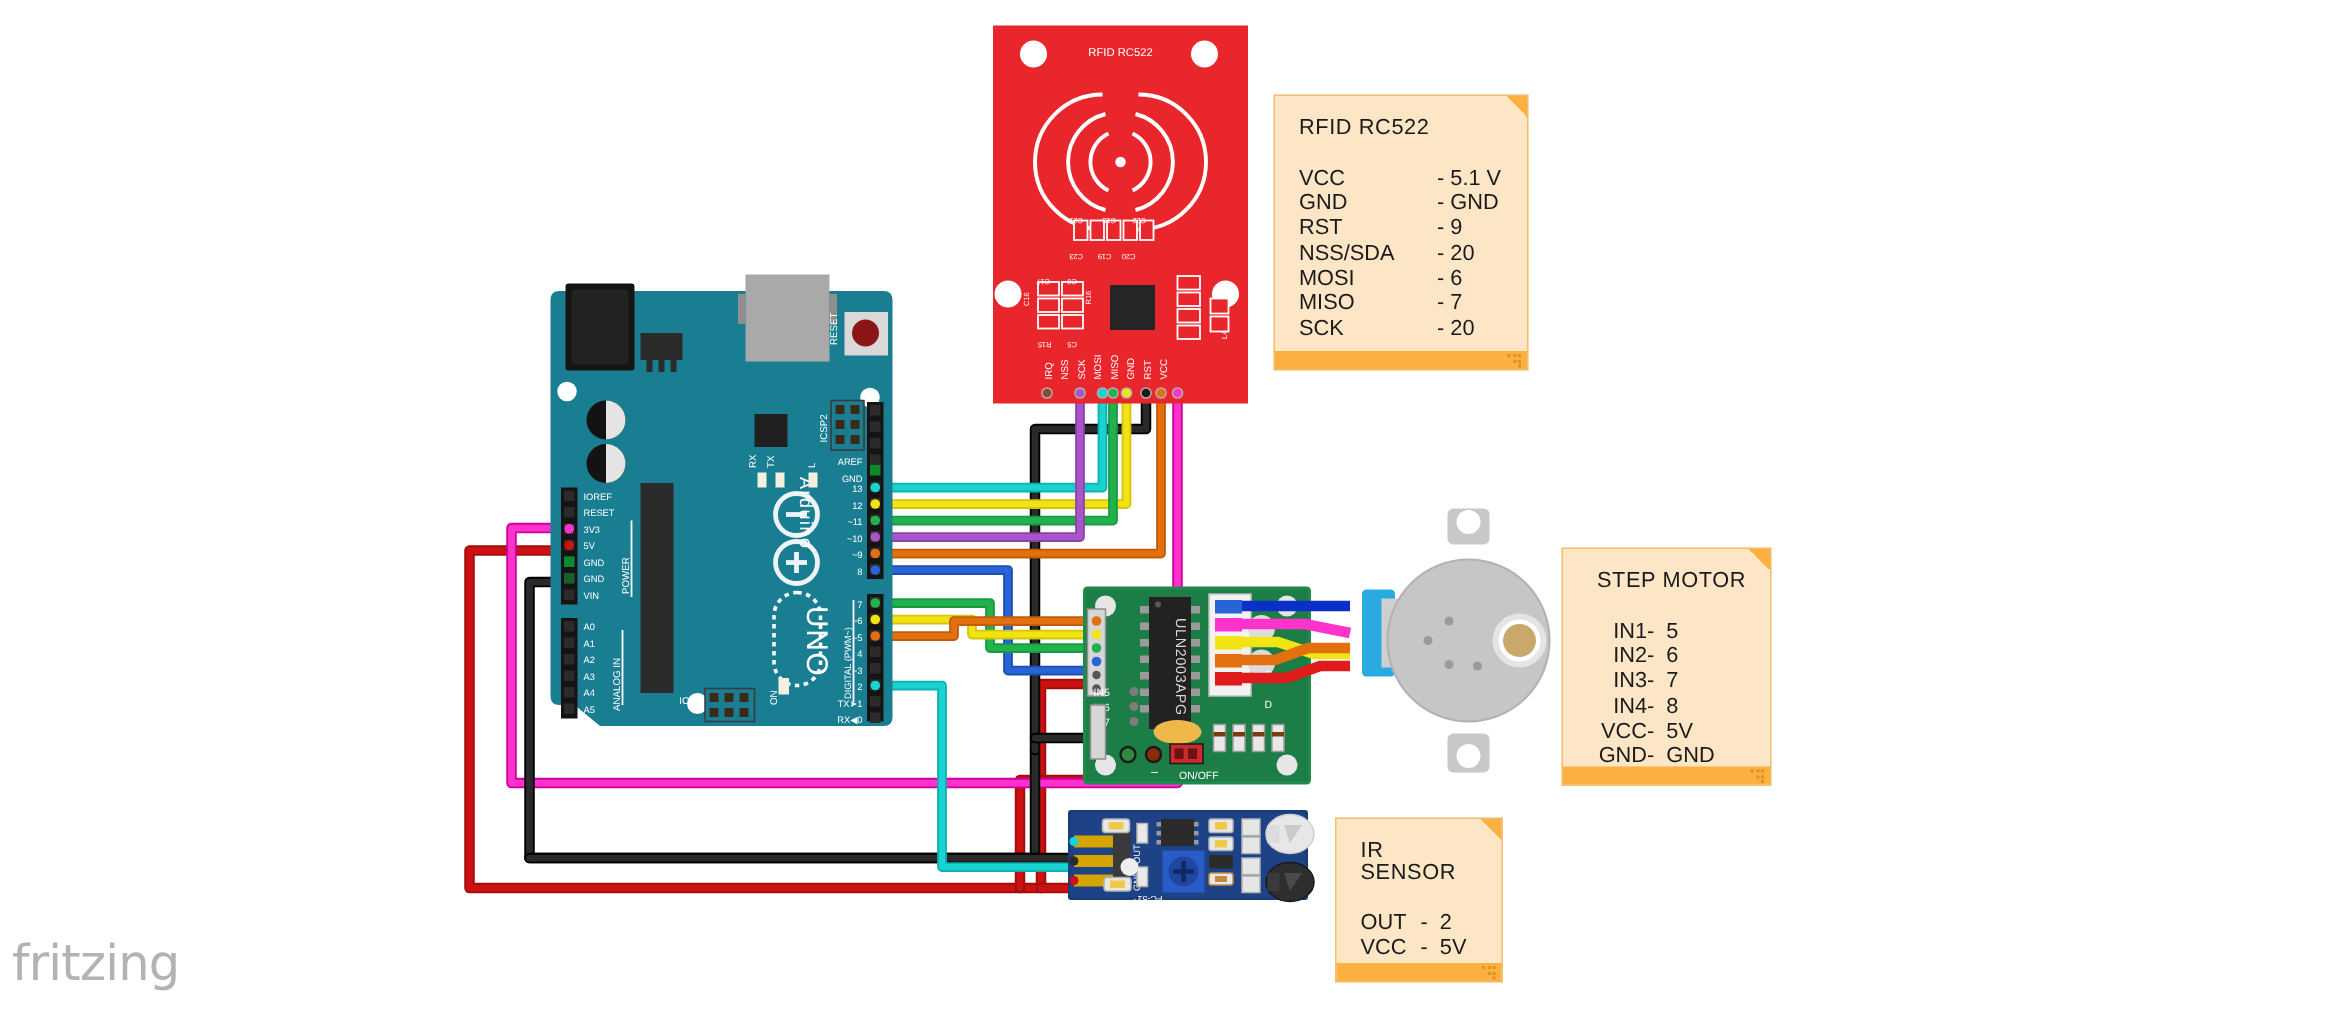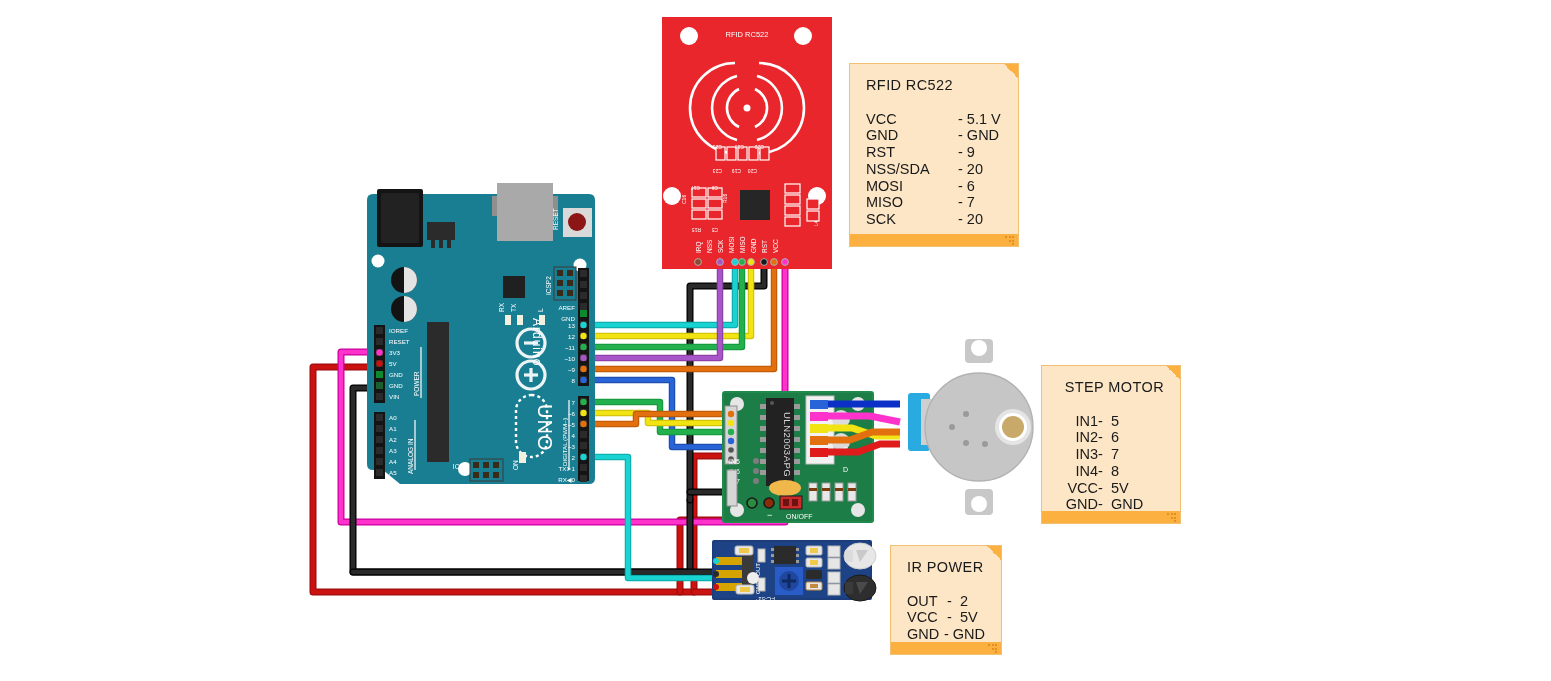--- a/index.html
+++ b/index.html
@@ -660,32 +660,33 @@
         <i style="left:3.5px;top:3.5px"></i>
           <i style="left:7px;top:3.5px"></i>
         <i style="left:7px;top:7px"></i>
       </div>
     </div>
   </div>
 
   <div class="note" id="note-irsensor" style="left: 890px; top: 545px; width: 112px; height: 110px;">
     <div class="fold"></div>
     <div class="body">
-      <div class="title">IR POWER</div>
+      <div class="title">IR SENSOR</div>
       <div class="rows">
         <div class="row"><span class="k" style="width:40px">OUT</span><span class="v">-  2</span></div>
         <div class="row"><span class="k" style="width:40px">VCC</span><span class="v">-  5V</span></div>
         <div class="row"><span class="k" style="width:40px">GND</span><span class="v">- GND</span></div>
       </div>
     </div>
     <div class="foot">
       <div class="grip">
         <i style="left:0;top:0"></i>
           <i style="left:3.5px;top:0"></i>
           <i style="left:7px;top:0"></i>
         <i style="left:3.5px;top:3.5px"></i>
           <i style="left:7px;top:3.5px"></i>
         <i style="left:7px;top:7px"></i>
       </div>
     </div>
   </div>
 
+  <div id="fritzing">fritzing</div>
 </div>
 
 </body></html>

